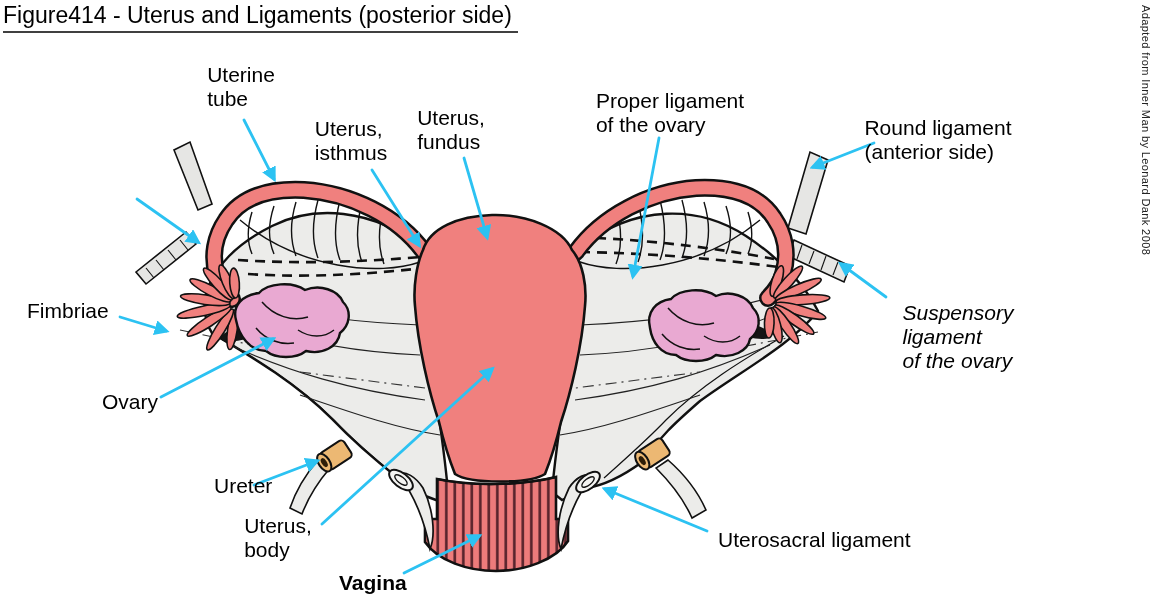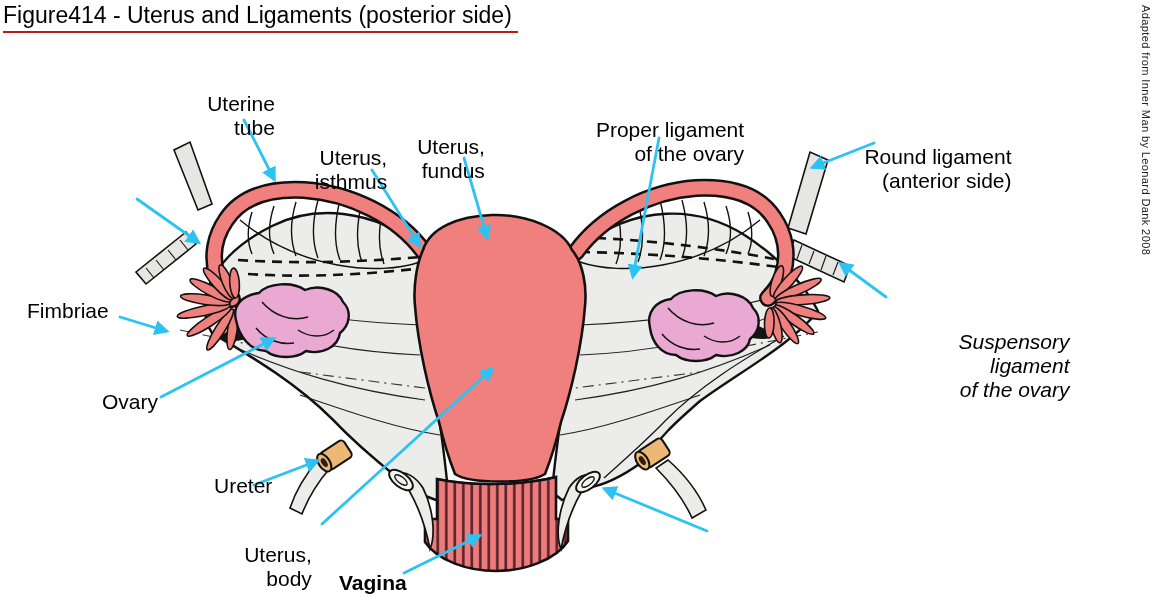--- a/index.html
+++ b/index.html
@@ -1,22 +1,22 @@
 <!DOCTYPE html>
 <html><head>
 <meta charset="utf-8">
 <style>
   html,body{margin:0;padding:0;background:#fff;}
   .stage{position:relative;width:1153px;height:598px;background:#fff;overflow:hidden;
          font-family:"Liberation Sans",sans-serif;}
   .art{position:absolute;left:0;top:0;}
   .title{position:absolute;left:3px;top:2px;font-size:23px;line-height:27px;color:#000;
-         border-bottom:2px solid #b91c1c;padding:0 6px 2px 0;white-space:nowrap;}
+         border-bottom:2px solid #404040;padding:0 6px 2px 0;white-space:nowrap;}
   .label{position:absolute;font-size:21px;line-height:24px;color:#000;white-space:pre-line;}
-  .label.center{text-align:right;transform:translateX(-50%);margin-top:29px;}
+  .label.center{text-align:left;transform:translateX(-50%);}
   .attribution{position:absolute;top:5px;right:1px;writing-mode:vertical-rl;text-orientation:mixed;
          font-size:11px;letter-spacing:.4px;color:#222;}
   
   .lb-uterine-tube{left:241px;top:63px;}
   .lb-uterus-isthmus{left:351px;top:117px;}
   .lb-uterus-fundus{left:451px;top:106px;}
   .lb-proper-ligament{left:670px;top:89px;}
   .lb-round-ligament{left:938px;top:116px;}
   .lb-infundibulum{left:3px;top:174px;}
   .lb-fimbriae{left:27px;top:299px;}
@@ -272,15 +272,16 @@
   <div class="label center lb-round-ligament">Round ligament
 (anterior side)</div>
   <div class="label lb-fimbriae">Fimbriae</div>
   <div class="label center lb-suspensory">Suspensory ligament
 of the ovary</div>
   <div class="label lb-ovary">Ovary</div>
   <div class="label lb-ureter">Ureter</div>
   <div class="label center lb-uterus-body">Uterus,
 body</div>
   <div class="label lb-vagina">Vagina</div>
+  <div class="label lb-uterosacral">Uterosacral ligament</div>
 
   <div class="attribution">Adapted from Inner Man by Leonard Dank 2008</div>
 </div>
 
 </body></html>

